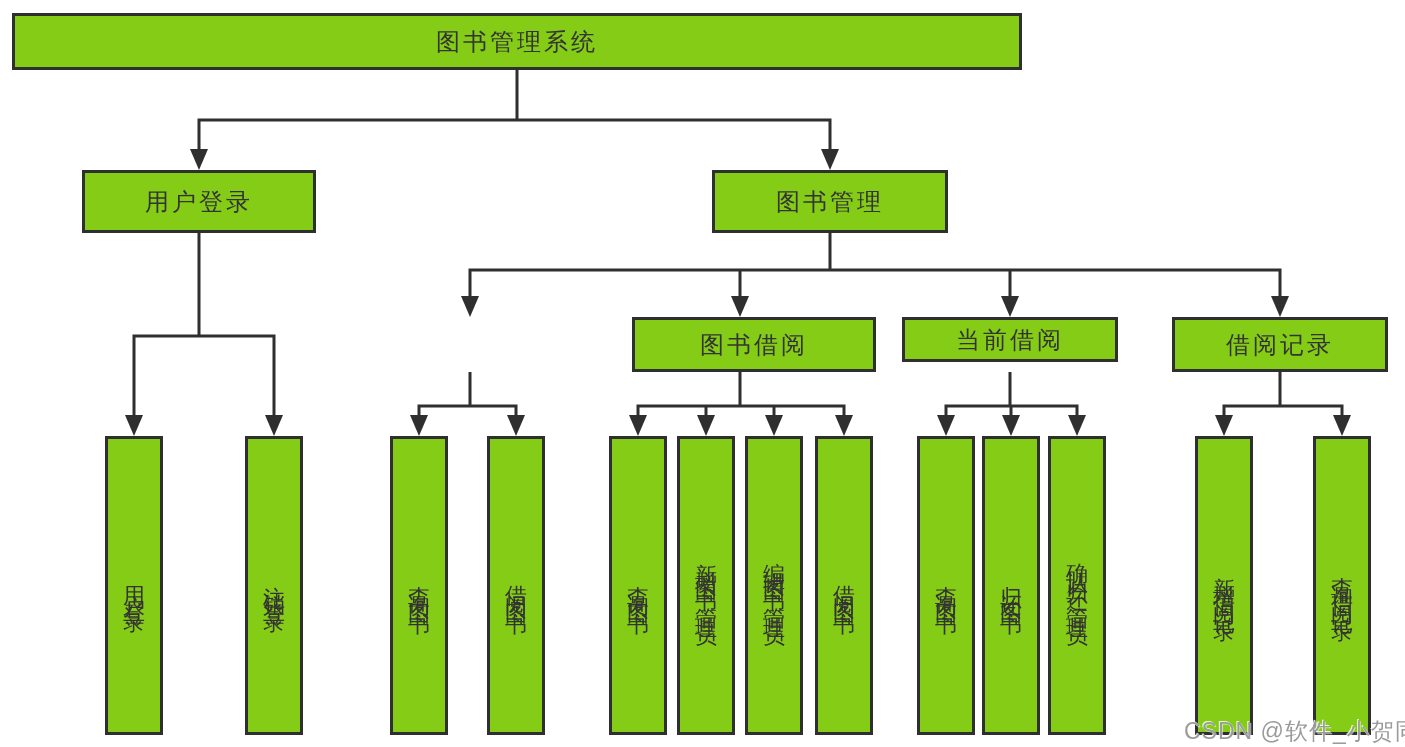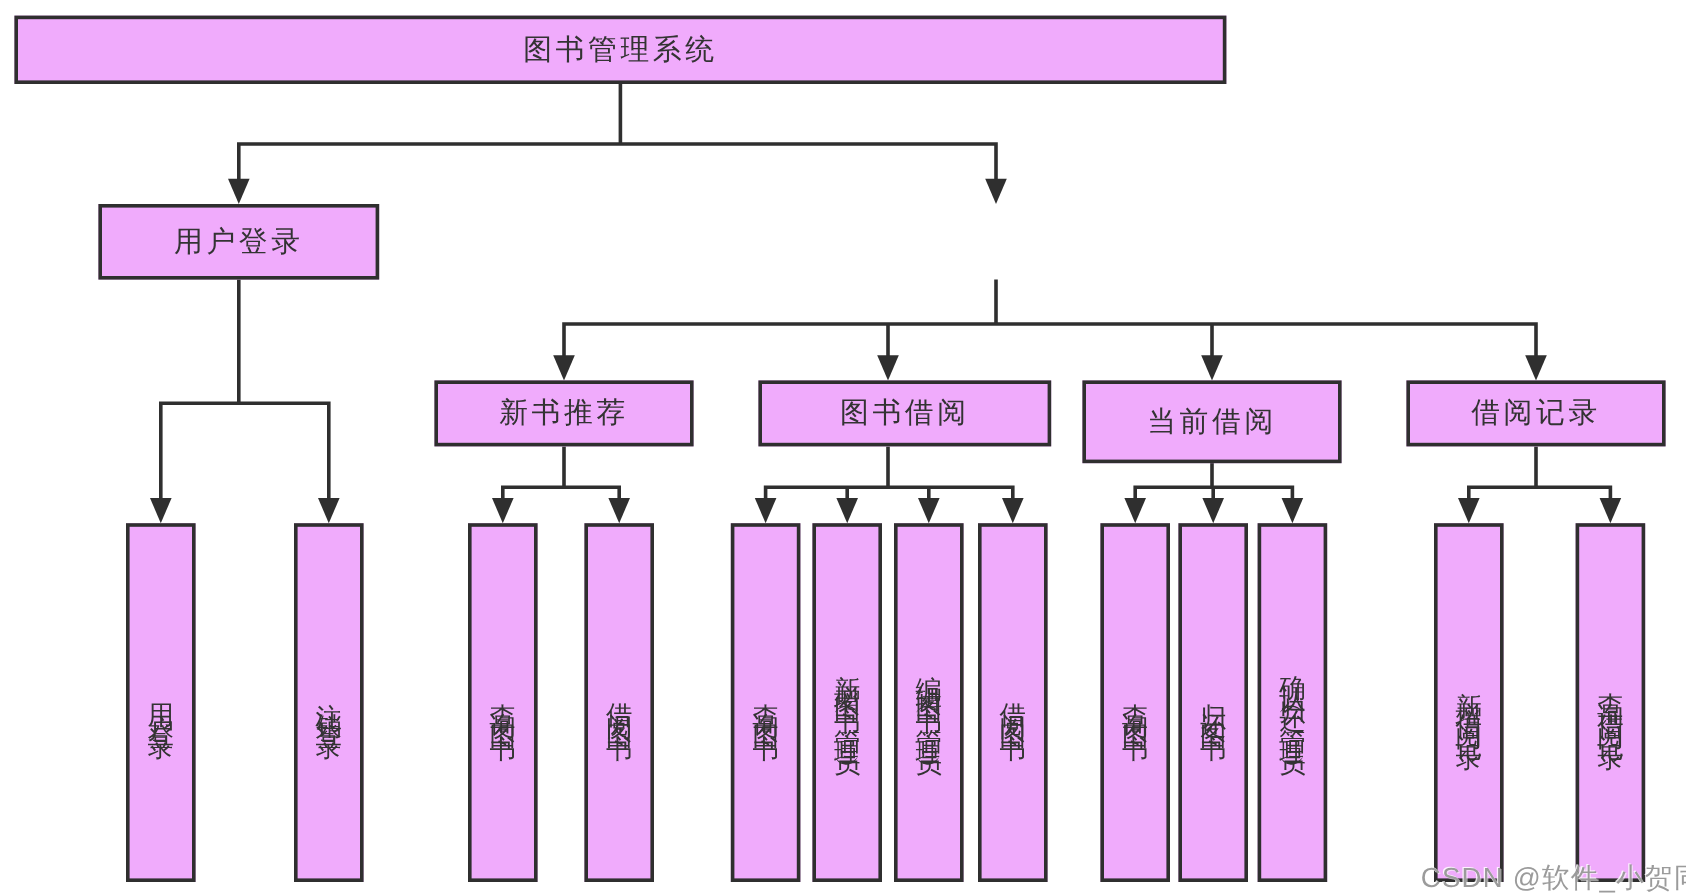--- a/index.html
+++ b/index.html
@@ -16,21 +16,21 @@
 
   .connectors {
     position: absolute;
     left: 0; top: 0;
     width: 1405px; height: 747px;
   }
 
   .node {
     position: absolute;
     border: 3px solid #2f2f2f;
-    background: #f0abfc;
+    background: #84cc16;
     color: #333333;
     display: flex;
     align-items: center;
     justify-content: center;
     text-align: center;
   }
 
   .hnode { font-size: 24px; letter-spacing: 3px; line-height: 1; }
 
   .vnode { font-size: 22px; }
@@ -95,24 +95,24 @@
       <polygon points="1002,415 1020,415 1011,436"></polygon>
       <polygon points="1068,415 1086,415 1077,436"></polygon>
       <polygon points="1215,415 1233,415 1224,436"></polygon>
       <polygon points="1333,415 1351,415 1342,436"></polygon>
     </g>
   </svg>
 
   <div class="node hnode" style="left:12px; top:13px; width:1010px; height:57px;">图书管理系统</div>
 
   <div class="node hnode" style="left:82px; top:170px; width:234px; height:63px;">用户登录</div>
+  <div class="node hnode" style="left:712px; top:170px; width:236px; height:63px;">图书管理</div>
 
-  <div class="node hnode" style="left:362px; top:317px; width:216px; height:55px;">新书推荐</div>
   <div class="node hnode" style="left:632px; top:317px; width:244px; height:55px;">图书借阅</div>
-  <div class="node hnode" style="left:902px; top:317px; width:216px; height:69px;">当前借阅</div>
+  <div class="node hnode" style="left:902px; top:317px; width:216px; height:45px;">当前借阅</div>
   <div class="node hnode" style="left:1172px; top:317px; width:216px; height:55px;">借阅记录</div>
 
   <div class="node vnode" style="left:105px; top:436px; width:58px; height:299px;">
     <span class="vtext">用户登录</span>
   </div>
   <div class="node vnode" style="left:245px; top:436px; width:58px; height:299px;">
     <span class="vtext">注销登录</span>
   </div>
 
   <div class="node vnode" style="left:390px; top:436px; width:58px; height:299px;">

